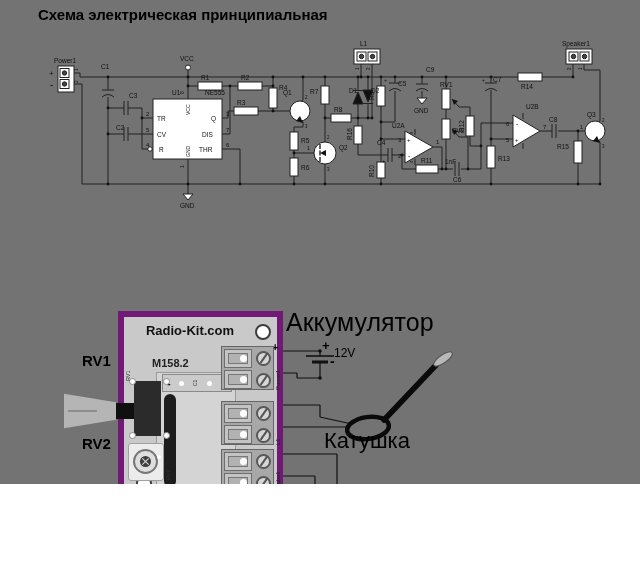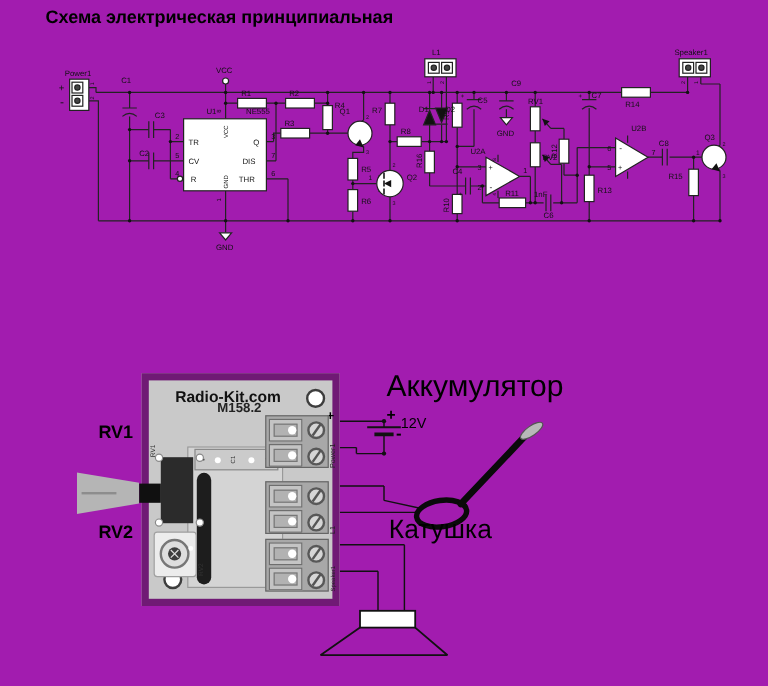--- a/index.html
+++ b/index.html
@@ -1,27 +1,27 @@
 <!DOCTYPE html>
 <html><head>
 <meta charset="utf-8">
 <style>
   html,body{margin:0;padding:0;background:#fff;}
-  .page{position:relative;width:640px;height:572px;background:#a21caf;overflow:hidden;
+  .page{position:relative;width:640px;height:484px;background:#737373;overflow:hidden;
         font-family:"Liberation Sans",sans-serif;color:#000;}
   .sec-title{position:absolute;font-size:15px;font-weight:bold;margin:0;}
   #schem{position:absolute;left:38px;top:36px;width:600px;height:190px;}
   #schem text{font-family:"Liberation Sans",sans-serif;fill:#111;}
   #extwire{position:absolute;left:0;top:295px;width:640px;height:277px;}
   .lbl{position:absolute;white-space:nowrap;}
   
   .pcb{position:absolute;left:118px;top:311px;width:165px;height:194px;background:#c9c9c9;
        border:6px solid #701a75;box-sizing:border-box;}
   .pcb .brand{position:absolute;left:0;top:6px;width:132px;text-align:center;font-size:13px;font-weight:bold;color:#111;}
-  .pcb .model{position:absolute;left:28px;top:17px;width:95px;text-align:center;font-size:11px;font-weight:bold;color:#222;}
+  .pcb .model{position:absolute;left:28px;top:40px;width:95px;text-align:left;font-size:11px;font-weight:bold;color:#222;}
   .hole{position:absolute;width:12px;height:12px;border-radius:50%;background:#fff;border:2px solid #3d3d3d;}
   .inner-mod{position:absolute;left:32px;top:55px;width:80px;height:118px;background:#d4d4d4;border:1px solid #999;box-sizing:border-box;}
   .cap-strip{position:absolute;left:5px;top:1px;width:70px;height:18px;background:#cbcbcb;border:1px solid #8a8a8a;
              box-sizing:border-box;display:flex;align-items:center;justify-content:space-between;padding:0 4px;}
   .cap-strip .sgn{font-size:11px;font-weight:bold;line-height:1;color:#111;}
   .cap-strip .pad{width:5px;height:5px;border-radius:50%;background:#fff;}
   .cap-strip .cref{font-size:5px;color:#333;transform:rotate(-90deg);}
   .elcap{position:absolute;left:7px;top:21px;width:12px;height:93px;background:#1d1d1d;border-radius:6px;}
   .rv1-body{position:absolute;left:10px;top:64px;width:27px;height:55px;background:#2b2b2b;}
   .pad-dot{position:absolute;width:5px;height:5px;border-radius:50%;background:#fff;border:1px solid #8a8a8a;}
@@ -440,19 +440,19 @@
           <div class="screw" style="top: 25.5px;">
             <div class="slot"></div>
           </div>
         </div>
         <div class="tlabel" style="top: 136px; height: 40px; font-size: 5px;">Speaker1</div>
       </div>
   </div>
 
   <div class="lbl ext-bold" style="left:82px;top:352px;">RV1</div>
   <div class="lbl ext-bold" style="left:82px;top:435px;">RV2</div>
-  <div class="lbl" style="left:286px;top:308px;font-size:25px;margin-left:36px;">Аккумулятор</div>
+  <div class="lbl" style="left:286px;top:308px;font-size:25px;">Аккумулятор</div>
   <div class="lbl" style="left:322px;top:338px;font-size:13px;font-weight:bold;">+</div>
   <div class="lbl" style="left:334px;top:346px;font-size:12px;">12V</div>
   <div class="lbl" style="left:330px;top:353px;font-size:14px;font-weight:bold;">-</div>
   <div class="lbl" style="left:324px;top:428px;font-size:22px;">Катушка</div>
 
 </div>
 
 </body></html>

